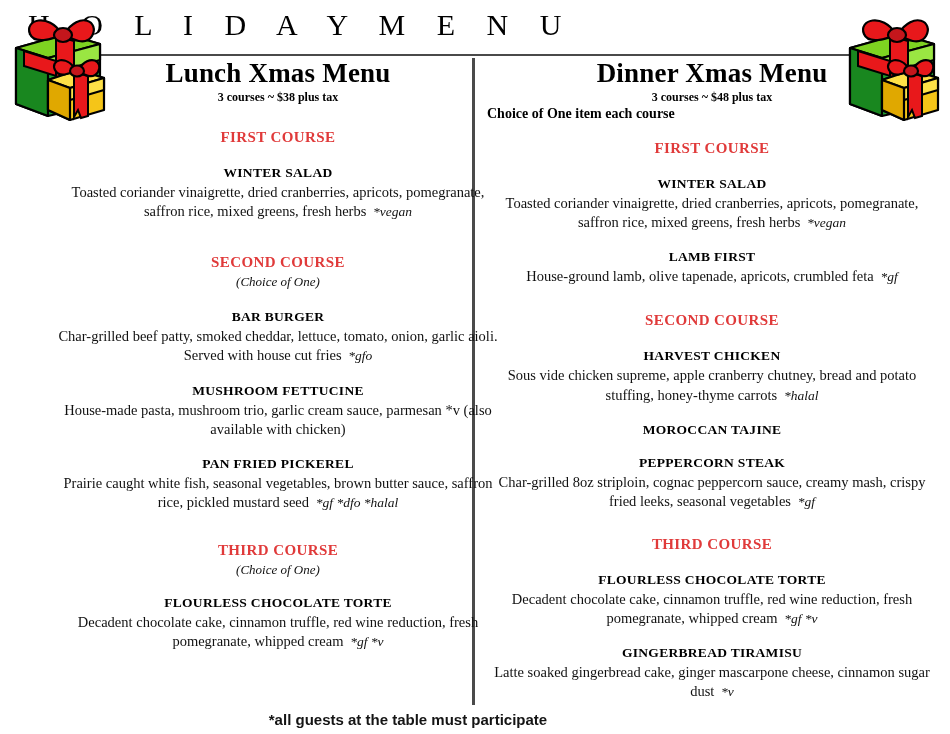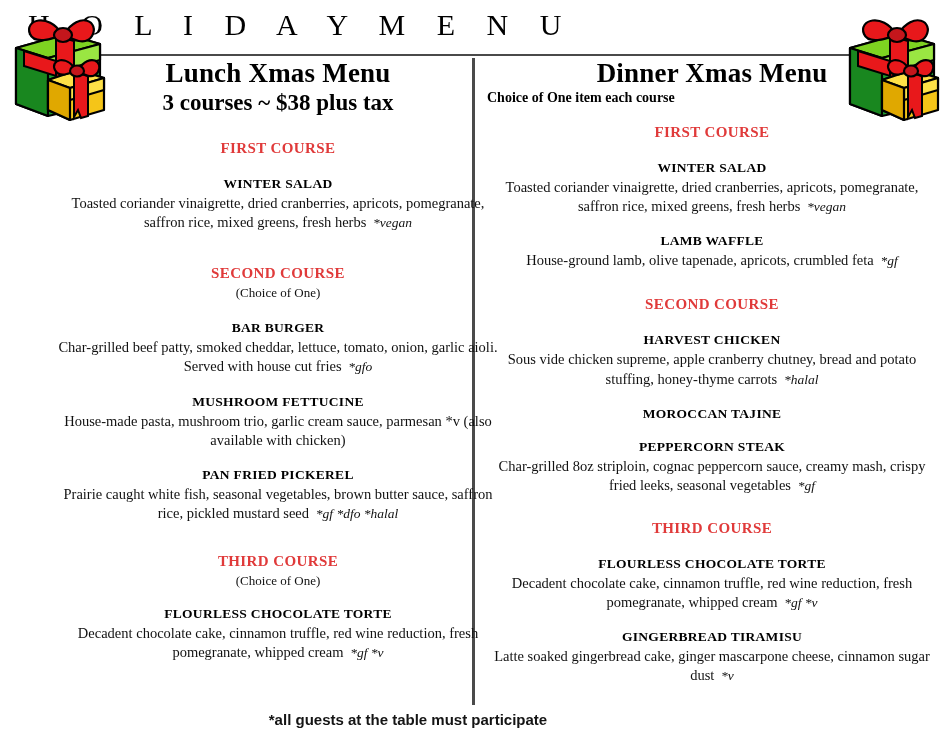--- a/index.html
+++ b/index.html
@@ -84,21 +84,21 @@
     font-weight: bold;
     font-size: 27px;
     color: #000000;
     letter-spacing: .2px;
     margin: 0 0 1px 0;
   }
   .col-subtitle {
     text-align: center;
     font-family: "Liberation Serif", "DejaVu Serif", serif;
     font-weight: bold;
-    font-size: 23px;
+    font-size: 12px;
     color: #000000;
     margin: 0;
   }
   .col-subtitle2 {
     text-align: left;
     font-family: "Liberation Serif", "DejaVu Serif", serif;
     font-weight: bold;
     font-size: 14px;
     color: #000000;
     margin: 1px 0 0 0;
@@ -116,20 +116,21 @@
     text-align: center;
     font-family: "Liberation Serif", "DejaVu Serif", serif;
     font-weight: bold;
     font-size: 15px;
     letter-spacing: .4px;
     margin: 0;
   }
   .course-note {
     text-align: center;
     font-family: "Liberation Serif", "DejaVu Serif", serif;
+    font-style: italic;
     font-size: 13px;
     color: #111111;
     margin: 3px 0 0 0;
   }
 
   .item { margin-top: 17px; }
   .item-first { margin-top: 19px; }
   .item-name {
     text-align: center;
     font-family: "Liberation Serif", "DejaVu Serif", serif;
@@ -269,30 +270,31 @@
       <div class="course-note">(Choice of One)</div>
       <div class="item">
         <div class="item-name">FLOURLESS CHOCOLATE TORTE</div>
         <div class="item-desc"><span>Decadent chocolate cake, cinnamon truffle, red wine reduction, fresh pomegranate, whipped cream</span><span class="tag">*gf *v</span></div>
       </div>
     </div>
   </div>
 
   <div class="col col-dinner">
     <div class="col-title">Dinner Xmas Menu</div>
+    <div class="col-subtitle">3 courses ~ $48 plus tax</div>
     <div class="col-subtitle2">Choice of One item each course</div>
 
     <div class="course course-dinner-1">
       <div class="course-heading" style="color: rgb(224, 58, 58);">FIRST COURSE</div>
       <div class="item item-first">
         <div class="item-name">WINTER  SALAD</div>
         <div class="item-desc"><span>Toasted coriander vinaigrette, dried cranberries, apricots, pomegranate, saffron rice, mixed greens, fresh herbs</span><span class="tag">*vegan</span></div>
       </div>
       <div class="item">
-        <div class="item-name">LAMB WAFFLE</div>
+        <div class="item-name">LAMB FIRST</div>
         <div class="item-desc"><span>House-ground lamb, olive tapenade, apricots, crumbled feta</span><span class="tag">*gf</span></div>
       </div>
     </div>
 
     <div class="course course-dinner-2">
       <div class="course-heading" style="color: rgb(224, 58, 58);">SECOND COURSE</div>
       <div class="item item-first">
         <div class="item-name">HARVEST CHICKEN</div>
         <div class="item-desc"><span>Sous vide chicken supreme, apple cranberry chutney, bread and potato stuffing, honey-thyme carrots</span><span class="tag">*halal</span></div>
       </div>

